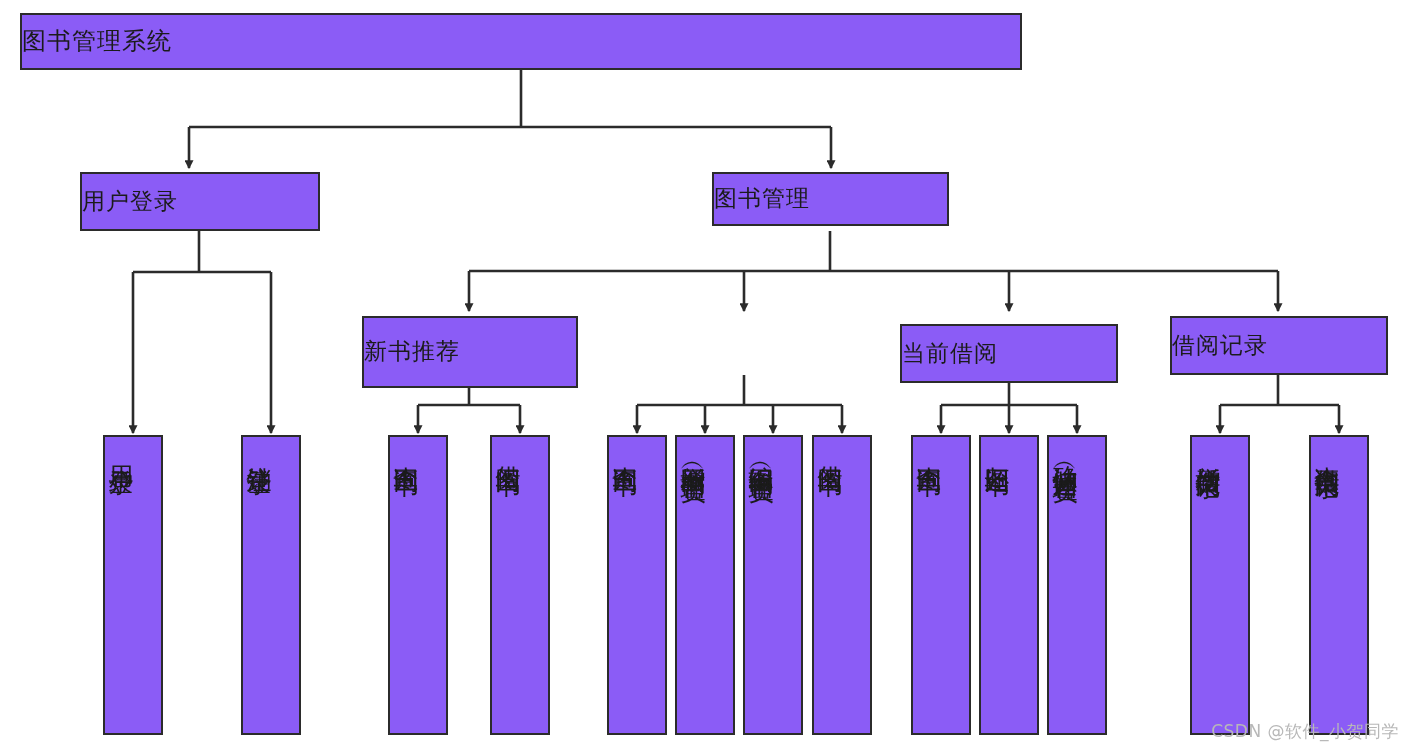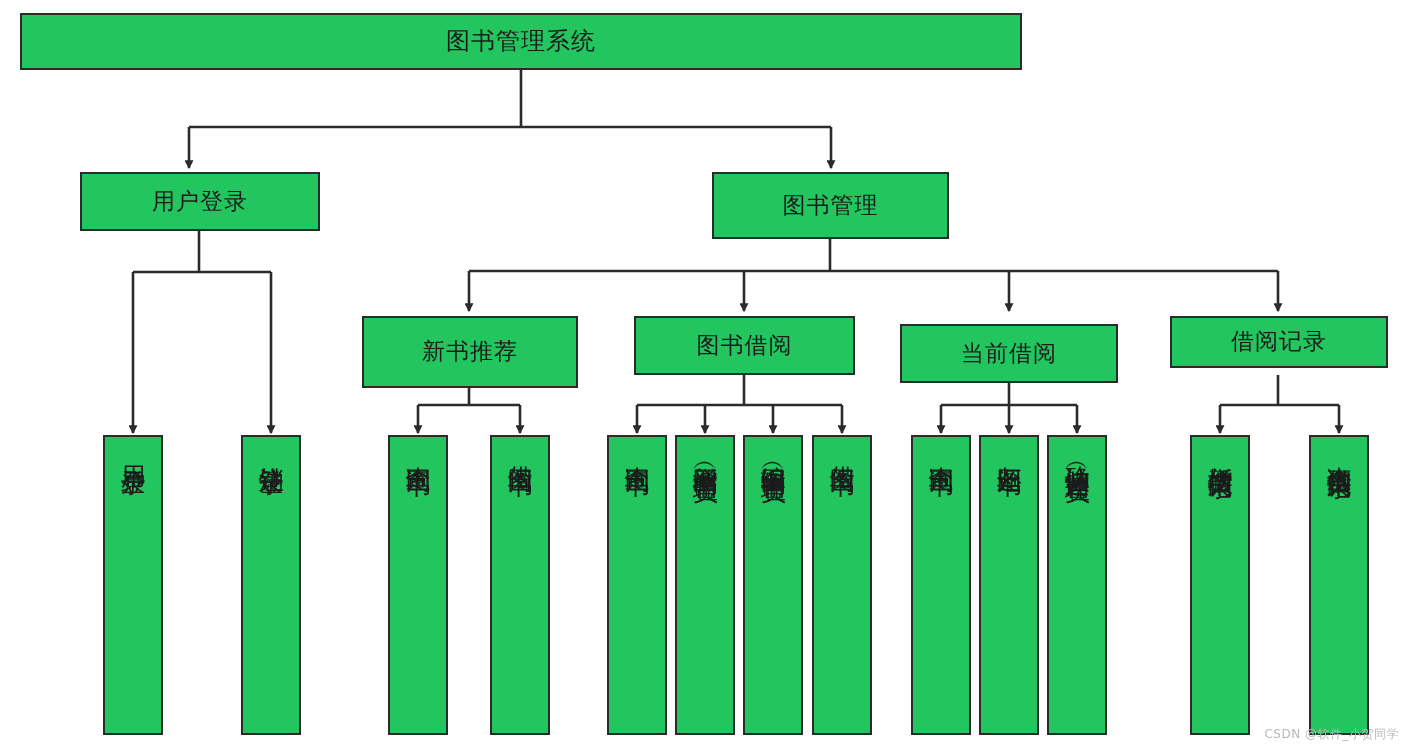--- a/index.html
+++ b/index.html
@@ -15,24 +15,23 @@
     overflow:hidden;
   }
   svg#wires{
     position:absolute;left:0;top:0;width:1405px;height:747px;
     pointer-events:none;
   }
   .node{
     position:absolute;
     box-sizing:border-box;
     border:2.5px solid #2b2b2b;
-    background:#22c55e;
+    background:#8b5cf6;
     display:flex;
     align-items:center;
-    justify-content:center;
     z-index:2;
   }
   .node .lbl{
     font-size:23px;
     line-height:1.18;
     color:#1b1b1b;
     letter-spacing:1px;
     white-space:nowrap;
   }
   .node.root .lbl{font-size:24px;}
@@ -46,21 +45,21 @@
     font-size:25px;
     line-height:1.26;
     letter-spacing:2px;
     white-space:nowrap;
     display:block;
   }
   .watermark{
     position:absolute;
     right:6px;
     bottom:4px;
-    font-size:12px;
+    font-size:17px;
     color:#b8b8b8;
     letter-spacing:0.5px;
     z-index:5;
     white-space:nowrap;
   }
 </style>
 </head>
 <body>
 
 <div id="stage">
@@ -116,34 +115,31 @@
     </g>
   </svg>
 
   <div class="node root" style="left:20px;top:13px;width:1002px;height:57px;">
     <span class="lbl">图书管理系统</span>
   </div>
 
   <div class="node" style="left:80px;top:172px;width:240px;height:59px;">
     <span class="lbl">用户登录</span>
   </div>
-  <div class="node" style="left:712px;top:172px;width:237px;height:67px;">
+  <div class="node" style="left:712px;top:172px;width:237px;height:54px;">
     <span class="lbl">图书管理</span>
   </div>
 
   <div class="node" style="left:362px;top:316px;width:216px;height:72px;">
     <span class="lbl">新书推荐</span>
   </div>
-  <div class="node" style="left:634px;top:316px;width:221px;height:59px;">
-    <span class="lbl">图书借阅</span>
-  </div>
   <div class="node" style="left:900px;top:316px;width:218px;height:59px;margin-top:8px;">
     <span class="lbl">当前借阅</span>
   </div>
-  <div class="node" style="left:1170px;top:316px;width:218px;height:52px;">
+  <div class="node" style="left:1170px;top:316px;width:218px;height:59px;">
     <span class="lbl">借阅记录</span>
   </div>
 
   <div class="node leaf" style="left:103px;top:435px;width:60px;height:300px;">
     <span class="lbl">用户登录</span>
   </div>
   <div class="node leaf" style="left:241px;top:435px;width:60px;height:300px;">
     <span class="lbl">注销登录</span>
   </div>
 

